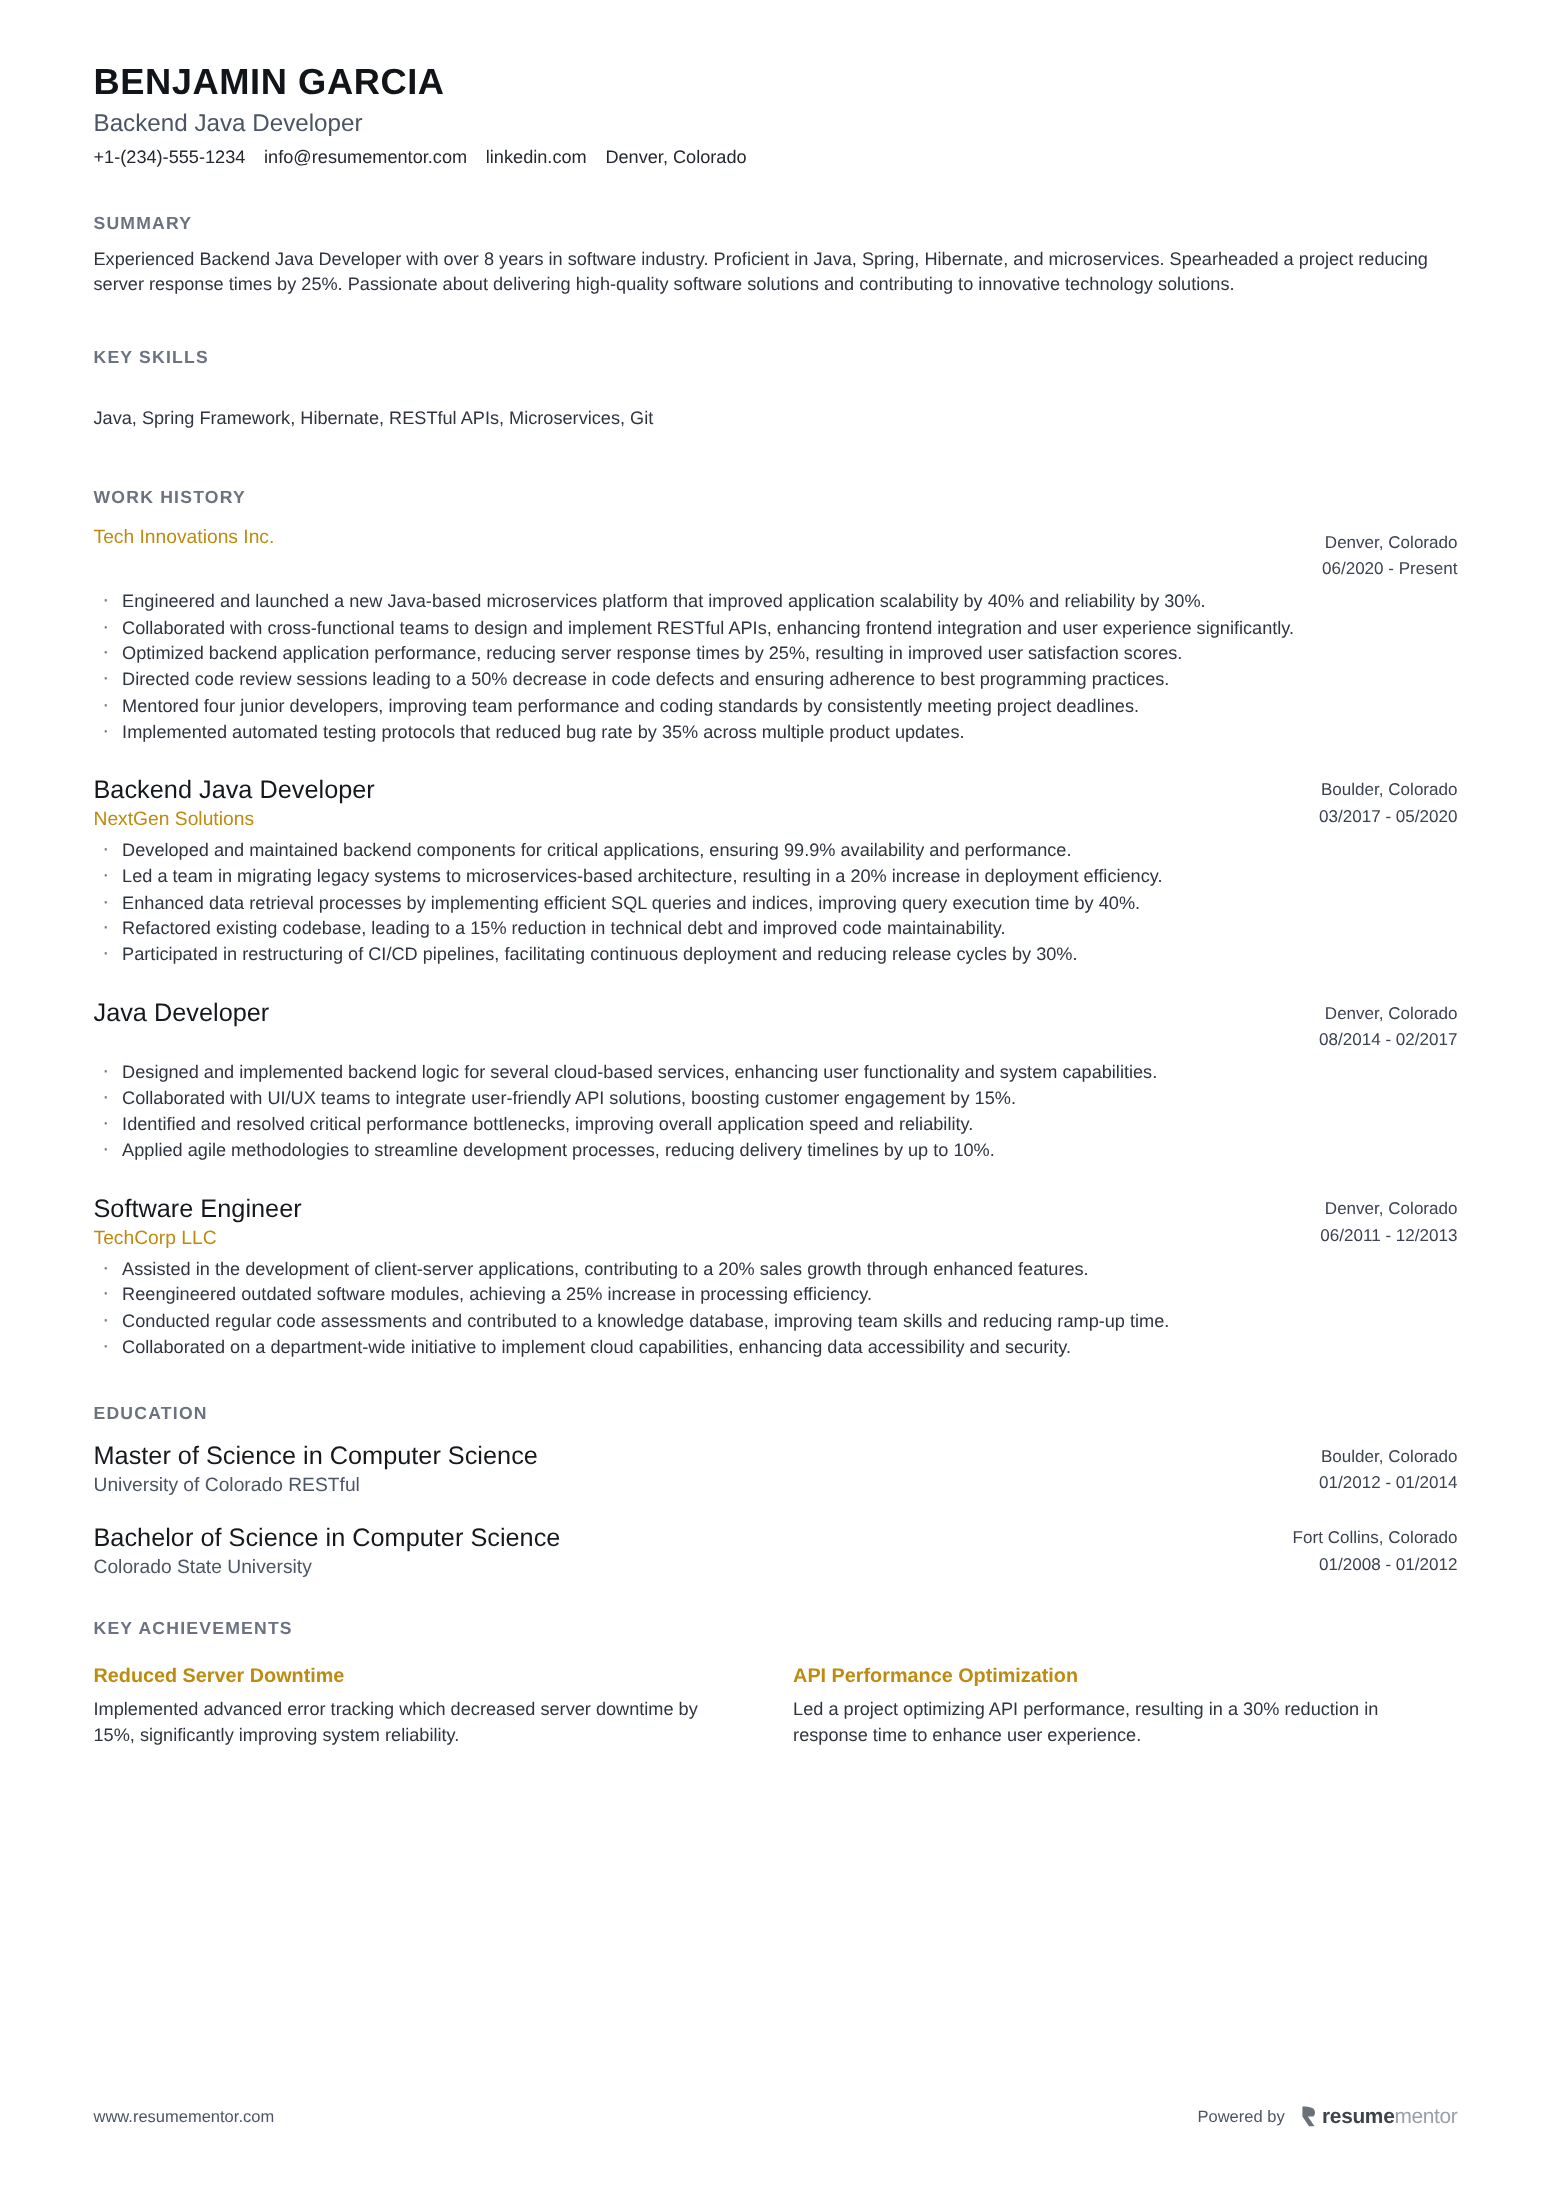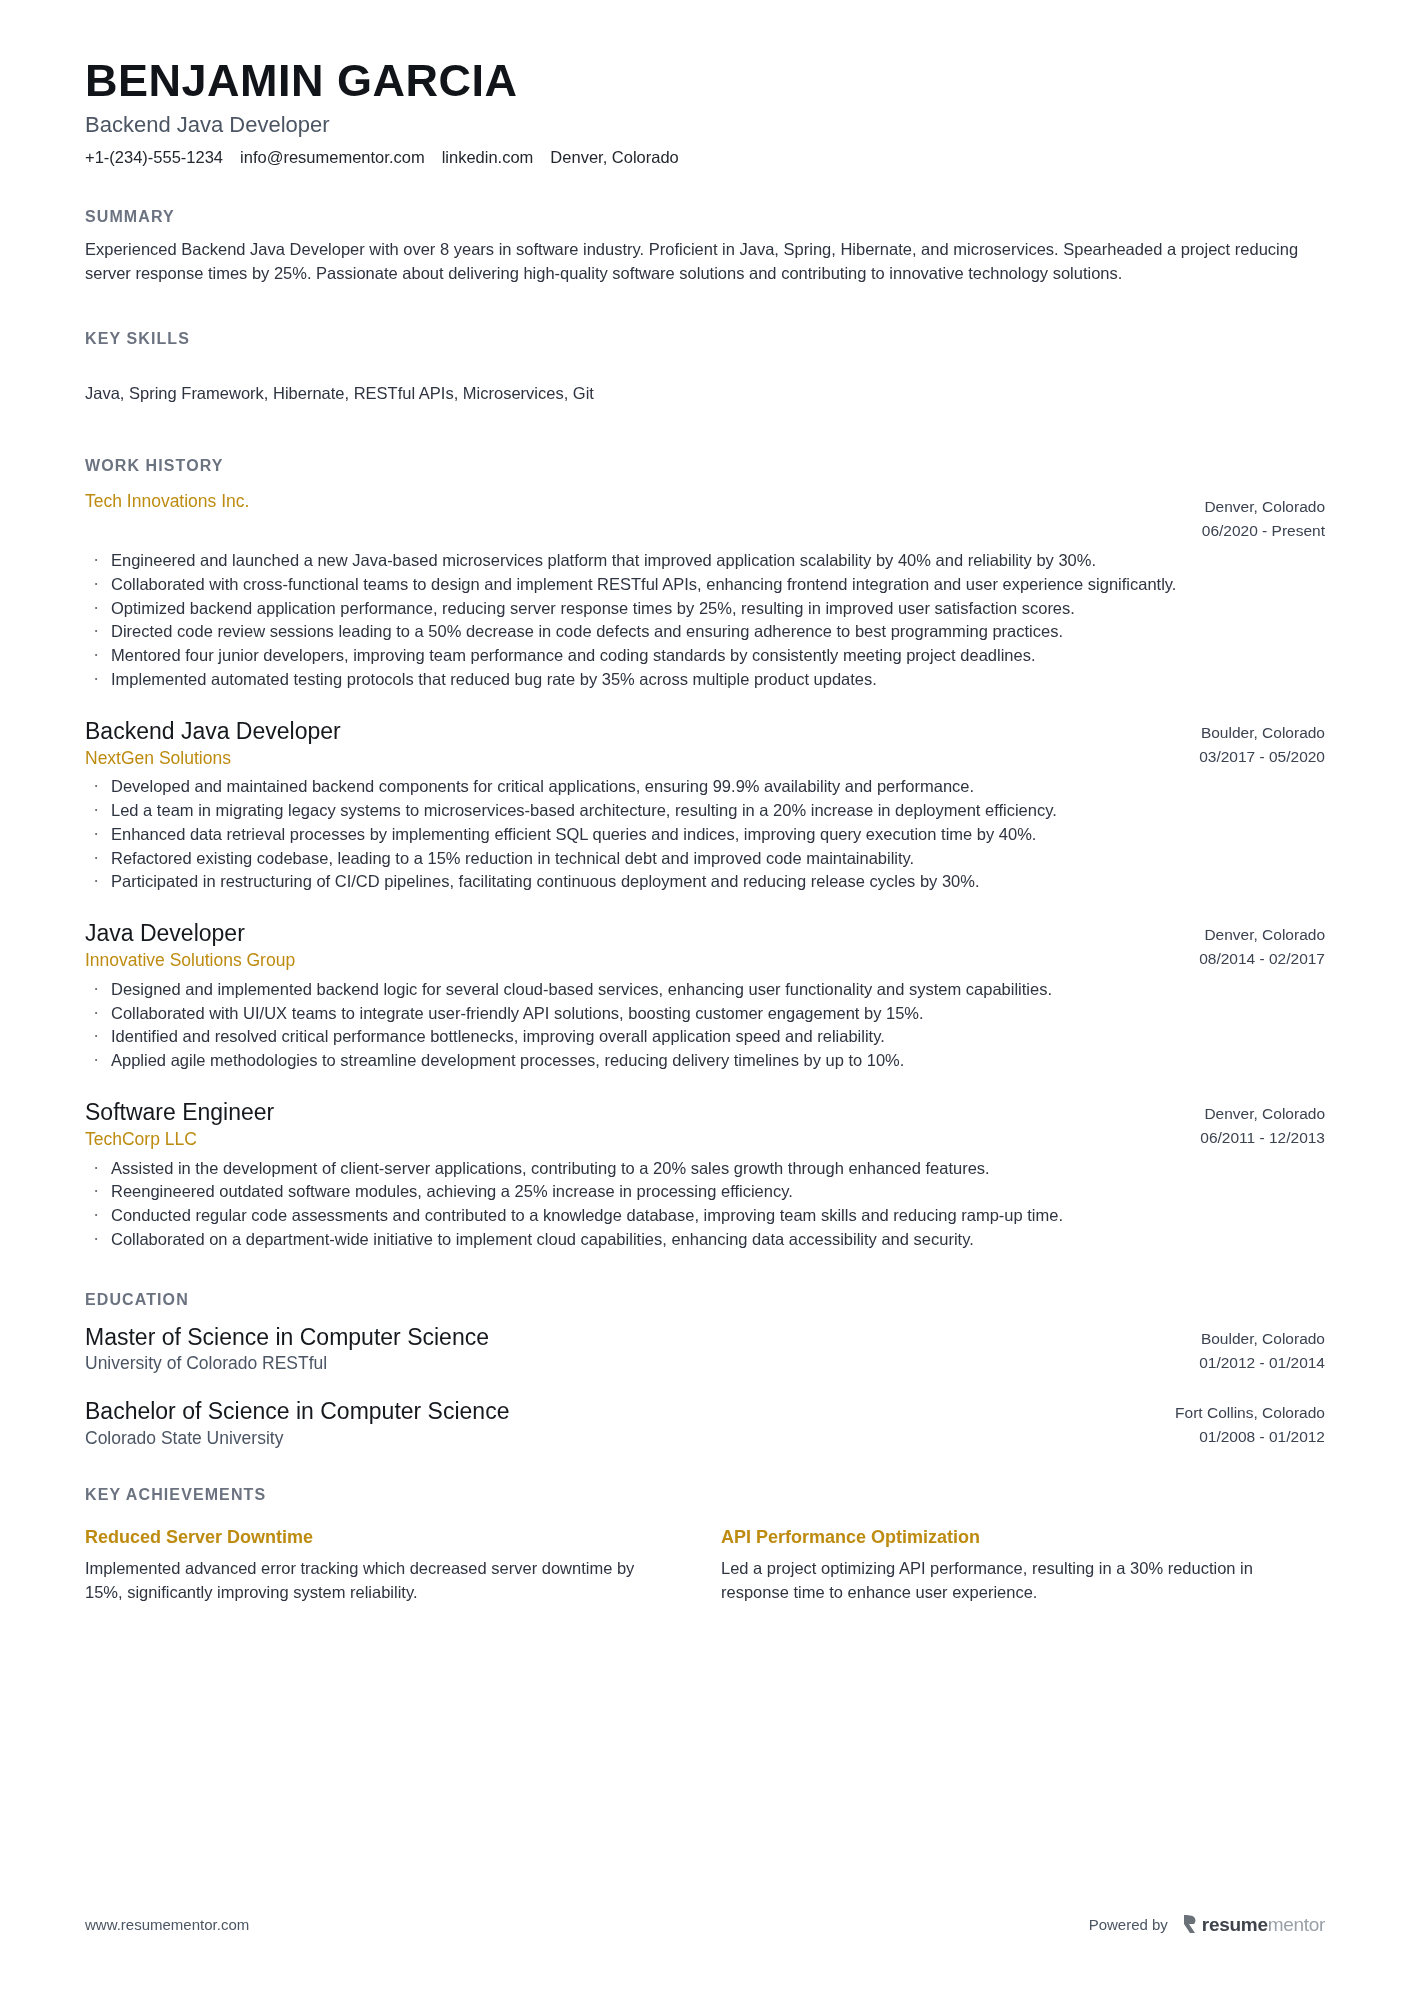--- a/index.html
+++ b/index.html
@@ -18,21 +18,21 @@
   }
   .page {
     width: 1410px;
     height: 1995px;
     padding: 56px 85px 0 85px;
     position: relative;
   }
 
   
   .name {
-    font-size: 45px;
+    font-size: 33px;
     font-weight: 700;
     letter-spacing: 0.5px;
     color: #111418;
     line-height: 1.12;
     margin: 0 0 6px 0;
   }
   .job-title {
     font-size: 22px;
     font-weight: 400;
     color: #4b5563;
@@ -286,21 +286,20 @@
             <li>Led a team in migrating legacy systems to microservices-based architecture, resulting in a 20% increase in deployment efficiency.</li>
             <li>Enhanced data retrieval processes by implementing efficient SQL queries and indices, improving query execution time by 40%.</li>
             <li>Refactored existing codebase, leading to a 15% reduction in technical debt and improved code maintainability.</li>
             <li>Participated in restructuring of CI/CD pipelines, facilitating continuous deployment and reducing release cycles by 30%.</li>
           </ul>
         </div>
         <div class="entry spaced">
           <div class="entry-head">
             <div class="entry-left">
               <div class="entry-role">Java Developer</div>
-              <div class="entry-company">Innovative Solutions Group</div>
             </div>
             <div class="entry-right">
               <div class="entry-meta">Denver, Colorado</div>
               <div class="entry-meta">08/2014 - 02/2017</div>
             </div>
           </div>
           <ul class="bullets">
             <li>Designed and implemented backend logic for several cloud-based services, enhancing user functionality and system capabilities.</li>
             <li>Collaborated with UI/UX teams to integrate user-friendly API solutions, boosting customer engagement by 15%.</li>
             <li>Identified and resolved critical performance bottlenecks, improving overall application speed and reliability.</li>

